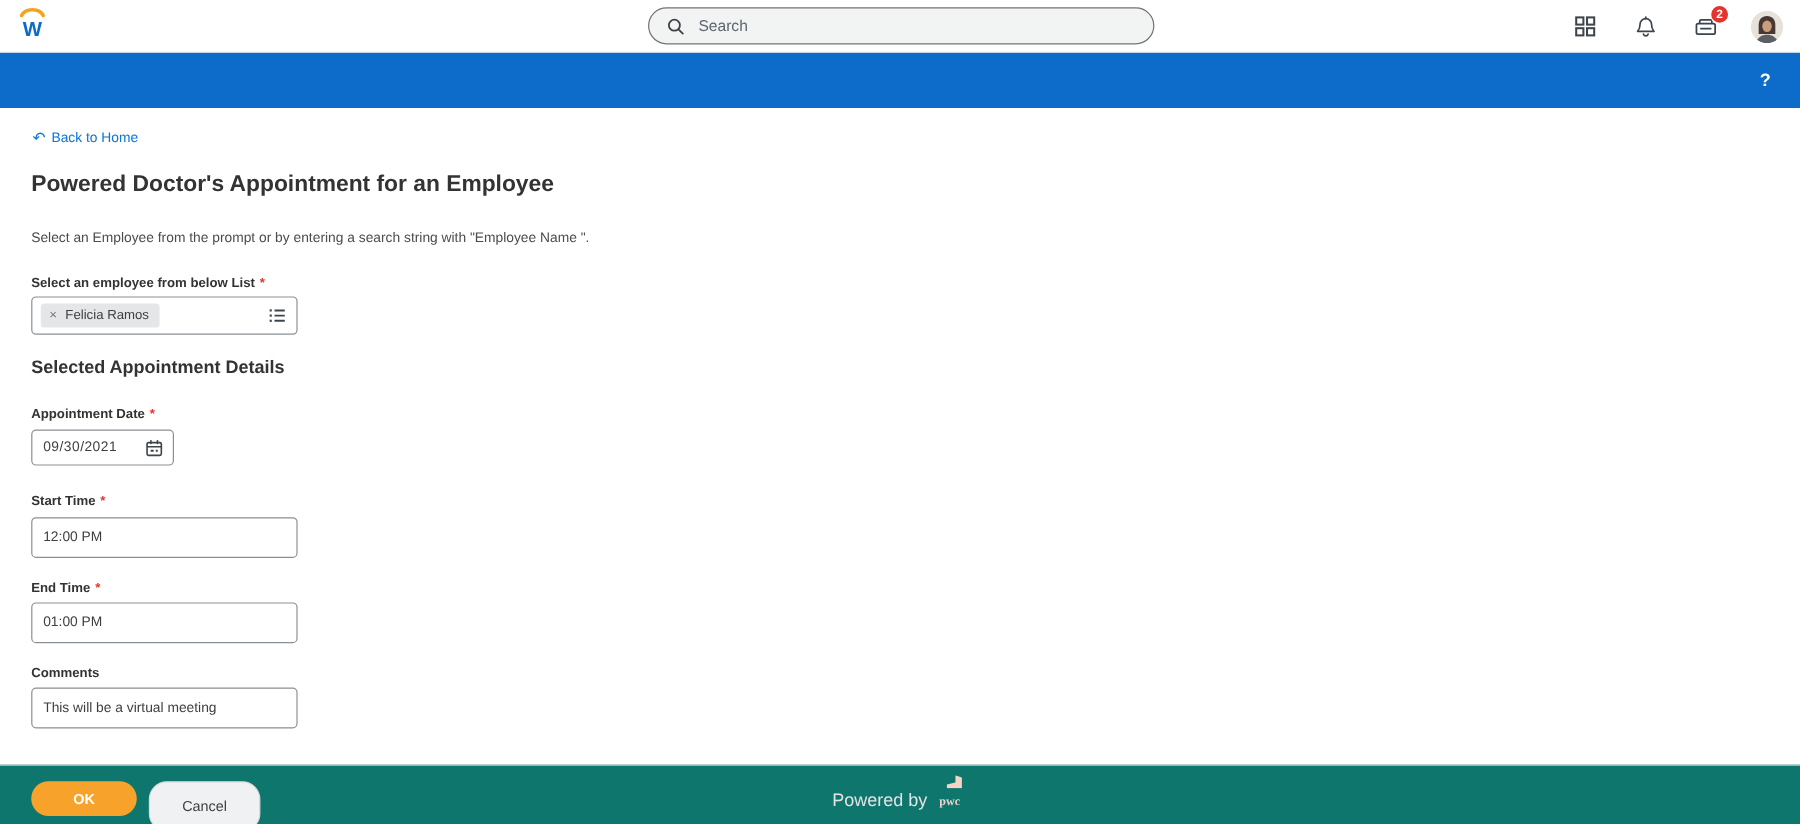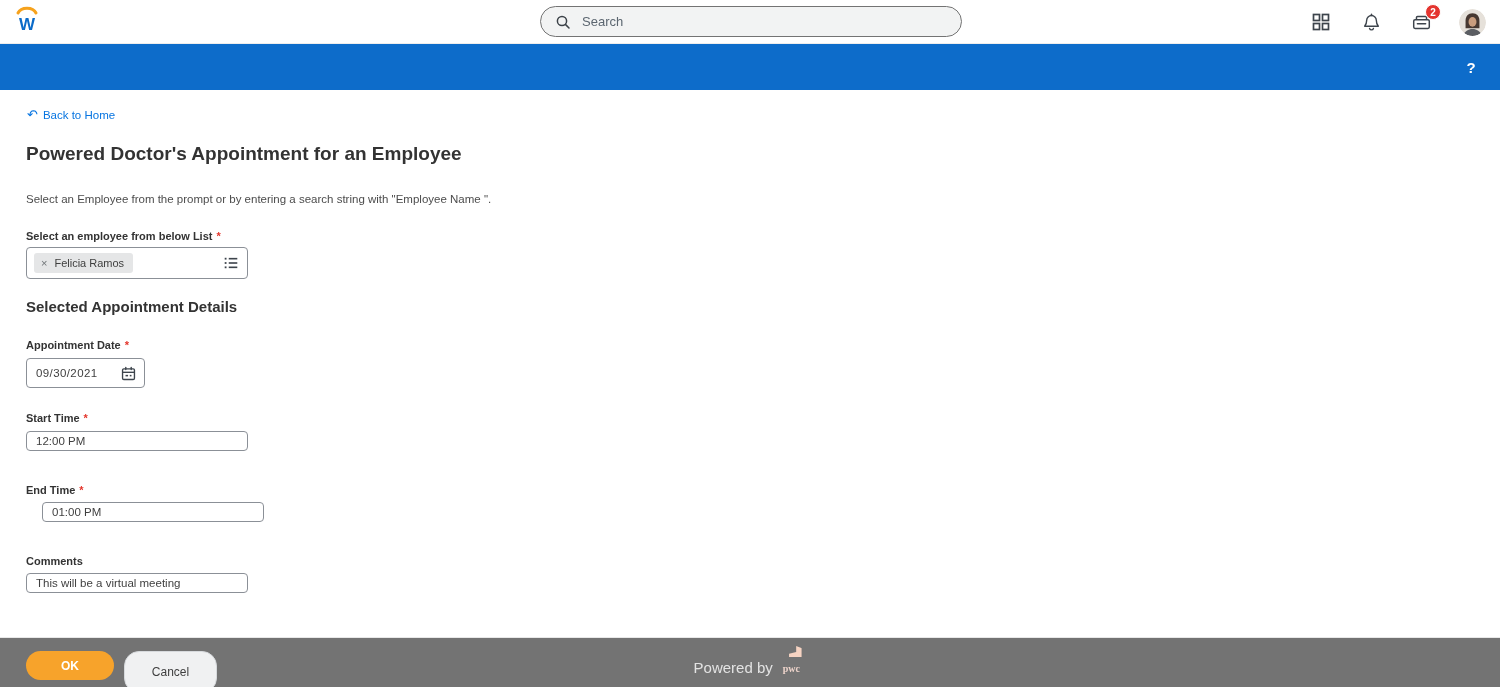--- a/index.html
+++ b/index.html
@@ -65,30 +65,30 @@
   .date-input { position:absolute; left:26px; top:358px; width:119px; height:30px;
     border:1px solid #8b9097; border-radius:4px; display:flex; align-items:center;
     padding:0 7px 0 9px; }
   .date-input input { border:none; outline:none; width:64px; font-size:11.5px;
     color:#3f3f3f; letter-spacing:0.4px; font-family:"Liberation Sans", sans-serif; }
   .cal-btn { margin-left:auto; cursor:pointer; display:flex; }
 
   .start-label { position:absolute; left:26px; top:412px; }
   .start-input { position:absolute; left:26px; top:431px; }
   .end-label   { position:absolute; left:26px; top:484px; }
-  .end-input   { position:absolute; left:42px; top:502px; }
+  .end-input   { position:absolute; left:26px; top:502px; }
   .com-label   { position:absolute; left:26px; top:555px; }
   .com-input   { position:absolute; left:26px; top:573px; }
-  .text-input { width:222px; height:20px; border:1px solid #8b9097; border-radius:4px;
+  .text-input { width:222px; height:34px; border:1px solid #8b9097; border-radius:4px;
     padding:0 9px; font-size:11.5px; color:#3f3f3f; outline:none;
     font-family:"Liberation Sans", sans-serif; background:#fff; }
 
   
   .footer { position:absolute; left:0; top:637px; width:1500px; height:50px;
-    background:#737373; border-top:1px solid #e8e8e8; display:flex; align-items:center; }
+    background:#0f766e; border-top:1px solid #e8e8e8; display:flex; align-items:center; }
   .btn-ok { position:absolute; left:26px; top:13px; width:88px; height:29px;
     background:#f7a32b; border:none; border-radius:15px; color:#fff; font-weight:bold;
     font-size:12px; cursor:pointer; font-family:"Liberation Sans", sans-serif; }
   .btn-cancel { position:absolute; left:124px; top:13px; width:93px; height:42px;
     background:#f0f1f2; border:1px solid #d7dadd; border-radius:15px; color:#3f3f3f;
     font-size:12px; cursor:pointer; font-family:"Liberation Sans", sans-serif; }
   .powered { position:absolute; left:50%; transform:translateX(-53%); top:10px;
     display:flex; align-items:flex-end; gap:10px; }
   .powered-text { color:#e3e3e3; font-size:15px; }
   .pwc-mark { position:relative; padding-top:10px; }

